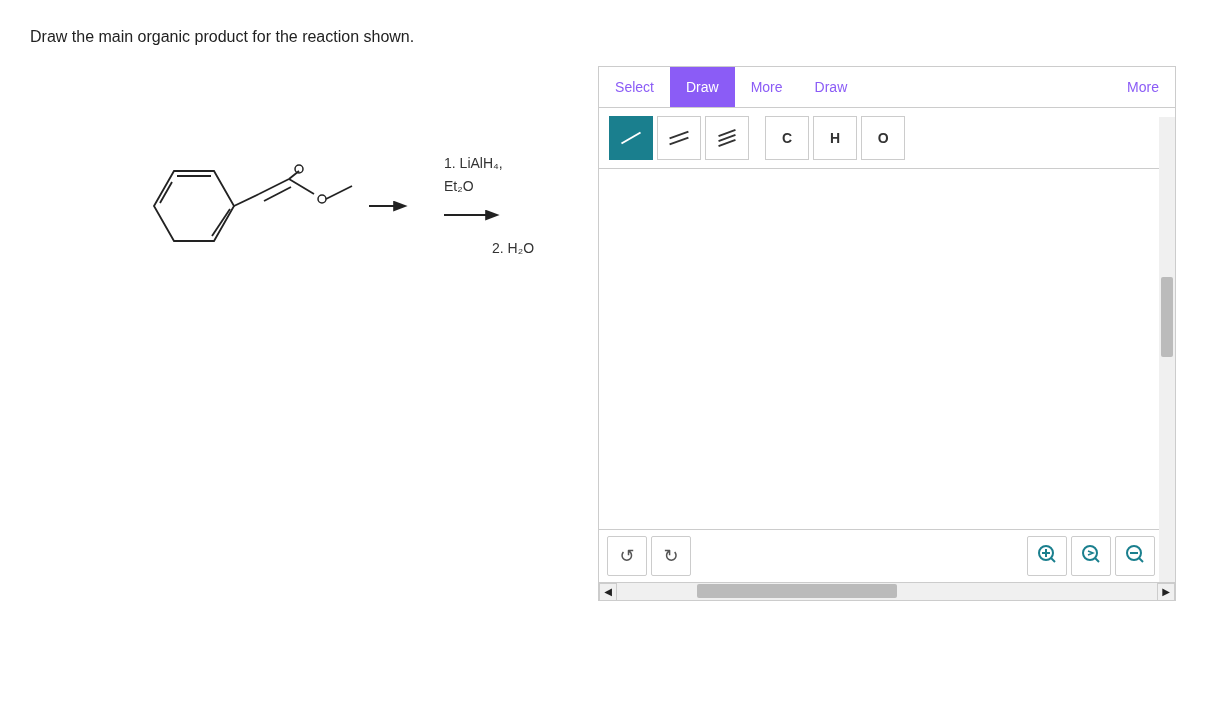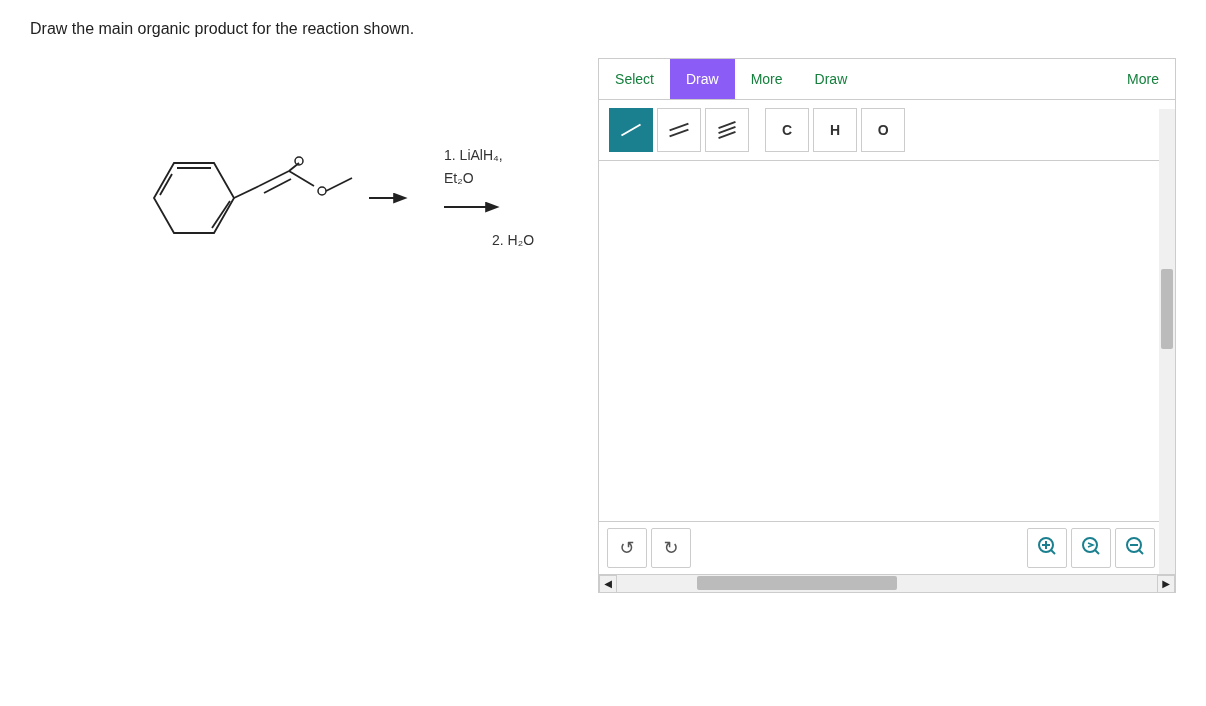--- a/index.html
+++ b/index.html
@@ -7,21 +7,21 @@
       font-family: Arial, sans-serif;
       background: #fff;
       color: #222;
       width: 1206px;
       height: 706px;
       overflow: hidden;
       position: relative;
     }
 
     .page-container {
-      padding: 20px 30px;
+      padding: 28px 30px;
       display: flex;
       flex-direction: column;
       height: 100%;
     }
 
     .question-text {
       font-size: 16px;
       margin-bottom: 20px;
       color: #222;
     }
@@ -62,21 +62,21 @@
       padding: 0;
       background: #fff;
     }
 
     .toolbar-btn {
       padding: 12px 16px;
       font-size: 14px;
       cursor: pointer;
       border: none;
       background: none;
-      color: #15803d;
+      color: #8b5cf6;
       white-space: nowrap;
     }
 
     .toolbar-btn.active {
       background: #8b5cf6;
       color: #fff;
     }
 
     .toolbar-spacer {
       flex: 1;

